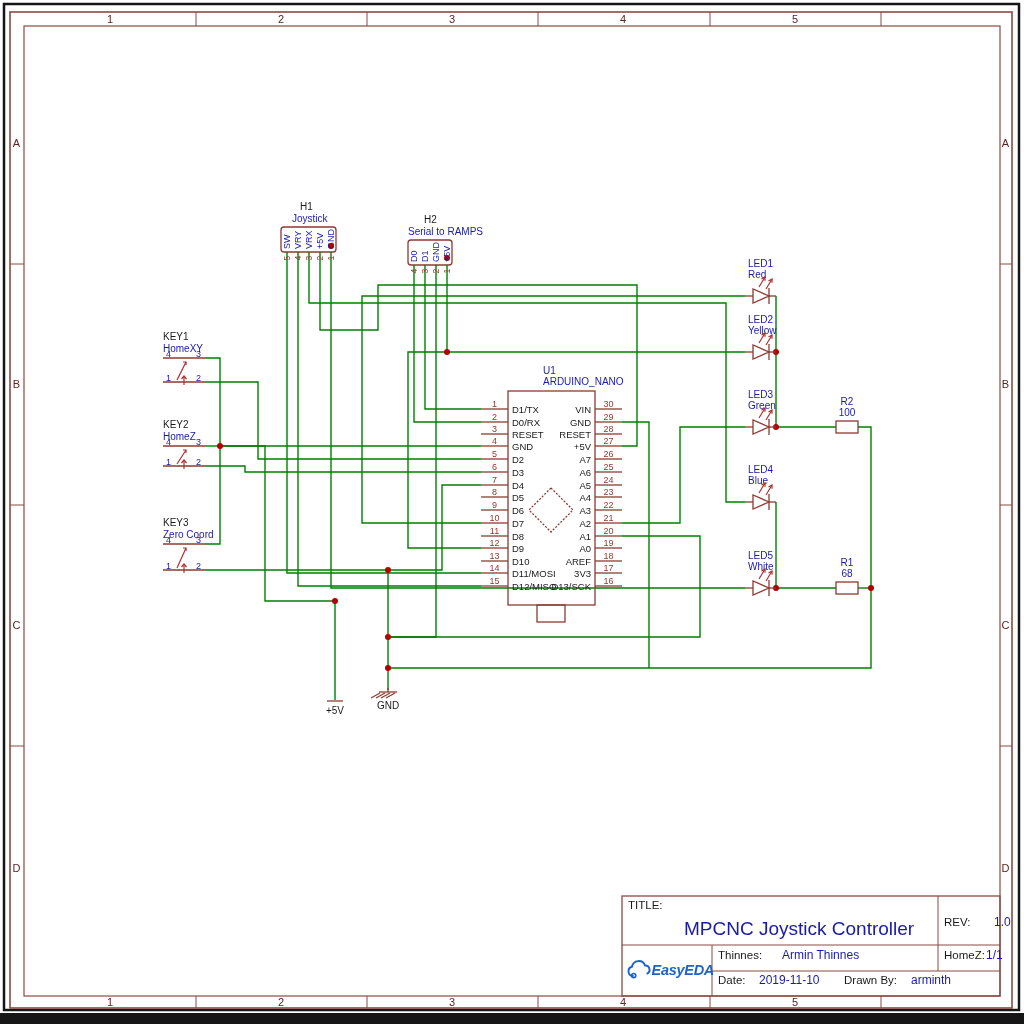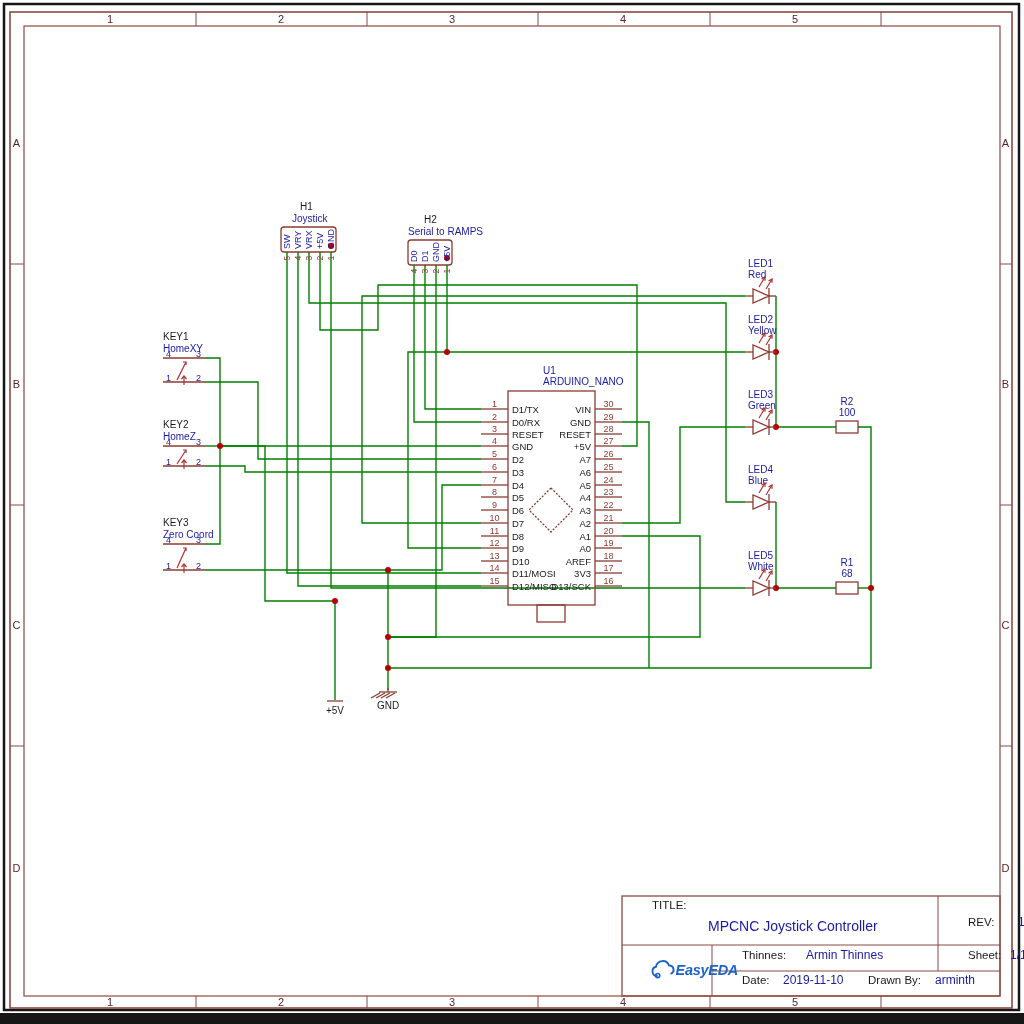--- a/index.html
+++ b/index.html
@@ -8,24 +8,24 @@
   #schem{position:absolute;left:0;top:0;}
   text{font-family:"Liberation Sans","DejaVu Sans",sans-serif;}
   .wire{stroke:var(--wire);stroke-width:1.4;fill:none;}
   .sym{stroke:var(--sym);stroke-width:1.3;fill:none;}
   .red{stroke:#b03030;stroke-width:1.2;fill:none;}
   .frm{stroke:var(--frame);fill:none;}
   .mr{fill:var(--sym);} .nv{fill:var(--navy);} .bk{fill:var(--black);} .rl{fill:#5a2424;}
   .s85{font-size:8.5px;} .s9{font-size:9px;} .s95{font-size:9.5px;} .s10{font-size:10px;} .s11{font-size:11px;}
   
   #titleblock{position:absolute;left:622px;top:896px;width:378px;height:100px;}
-  #titleblock div{position:absolute;white-space:nowrap;margin-left:24px;}
+  #titleblock div{position:absolute;white-space:nowrap;}
   .tb-lab{font-size:11.5px;color:var(--black);}
   .tb-val{font-size:12px;color:var(--navy);}
-  .tb-title{font-size:14px;color:var(--navy);}
+  .tb-title{font-size:19px;color:var(--navy);}
   #logo{position:absolute;left:4px;top:54px;width:88px;height:40px;display:flex;align-items:center;}
   #logo .lg-txt{font-size:14.5px;font-weight:bold;font-style:italic;color:var(--logo);letter-spacing:-0.3px;text-align:right;}
 </style>
 </head>
 <body>
 
 <div id="stage">
   <svg id="schem" width="1024" height="1024" viewBox="0 0 1024 1024">
       <rect x="4" y="4" width="1015" height="1006" fill="none" stroke="#161616" stroke-width="2.5"></rect>
       <rect x="0" y="1013" width="1024" height="11" fill="#161616"></rect>
@@ -377,21 +377,21 @@
       </g>
     </svg>
 
   <div id="titleblock">
     <div class="tb-lab" style="left:6px;top:3px">TITLE:</div>
     <div class="tb-title" style="left:62px;top:22px">MPCNC Joystick Controller</div>
     <div class="tb-lab" style="left:322px;top:20px">REV:</div>
     <div class="tb-val" style="left:372px;top:19px">1.0</div>
     <div class="tb-lab" style="left:96px;top:53px">Thinnes:</div>
     <div class="tb-val" style="left:160px;top:52px">Armin Thinnes</div>
-    <div class="tb-lab" style="left:322px;top:53px">Sheet:</div>
+    <div class="tb-lab" style="left:322px;top:53px">HomeZ:</div>
     <div class="tb-val" style="left:364px;top:52px">1/1</div>
     <div class="tb-lab" style="left:96px;top:78px">Date:</div>
     <div class="tb-val" style="left:137px;top:77px">2019-11-10</div>
     <div class="tb-lab" style="left:222px;top:78px">Drawn By:</div>
     <div class="tb-val" style="left:289px;top:77px">arminth</div>
     <div id="logo">
       <svg width="30" height="26" viewBox="0 0 30 26">
         <path d="M8 20 a5.5 5.5 0 0 1 -1 -10.8 a8 8 0 0 1 15.4 -1.4 a5 5 0 0 1 2.6 9.4" fill="none" stroke="#1d63c8" stroke-width="2.2" stroke-linecap="round"></path>
         <circle cx="9" cy="19.5" r="2.4" fill="none" stroke="#1d63c8" stroke-width="2"></circle>
       </svg>

